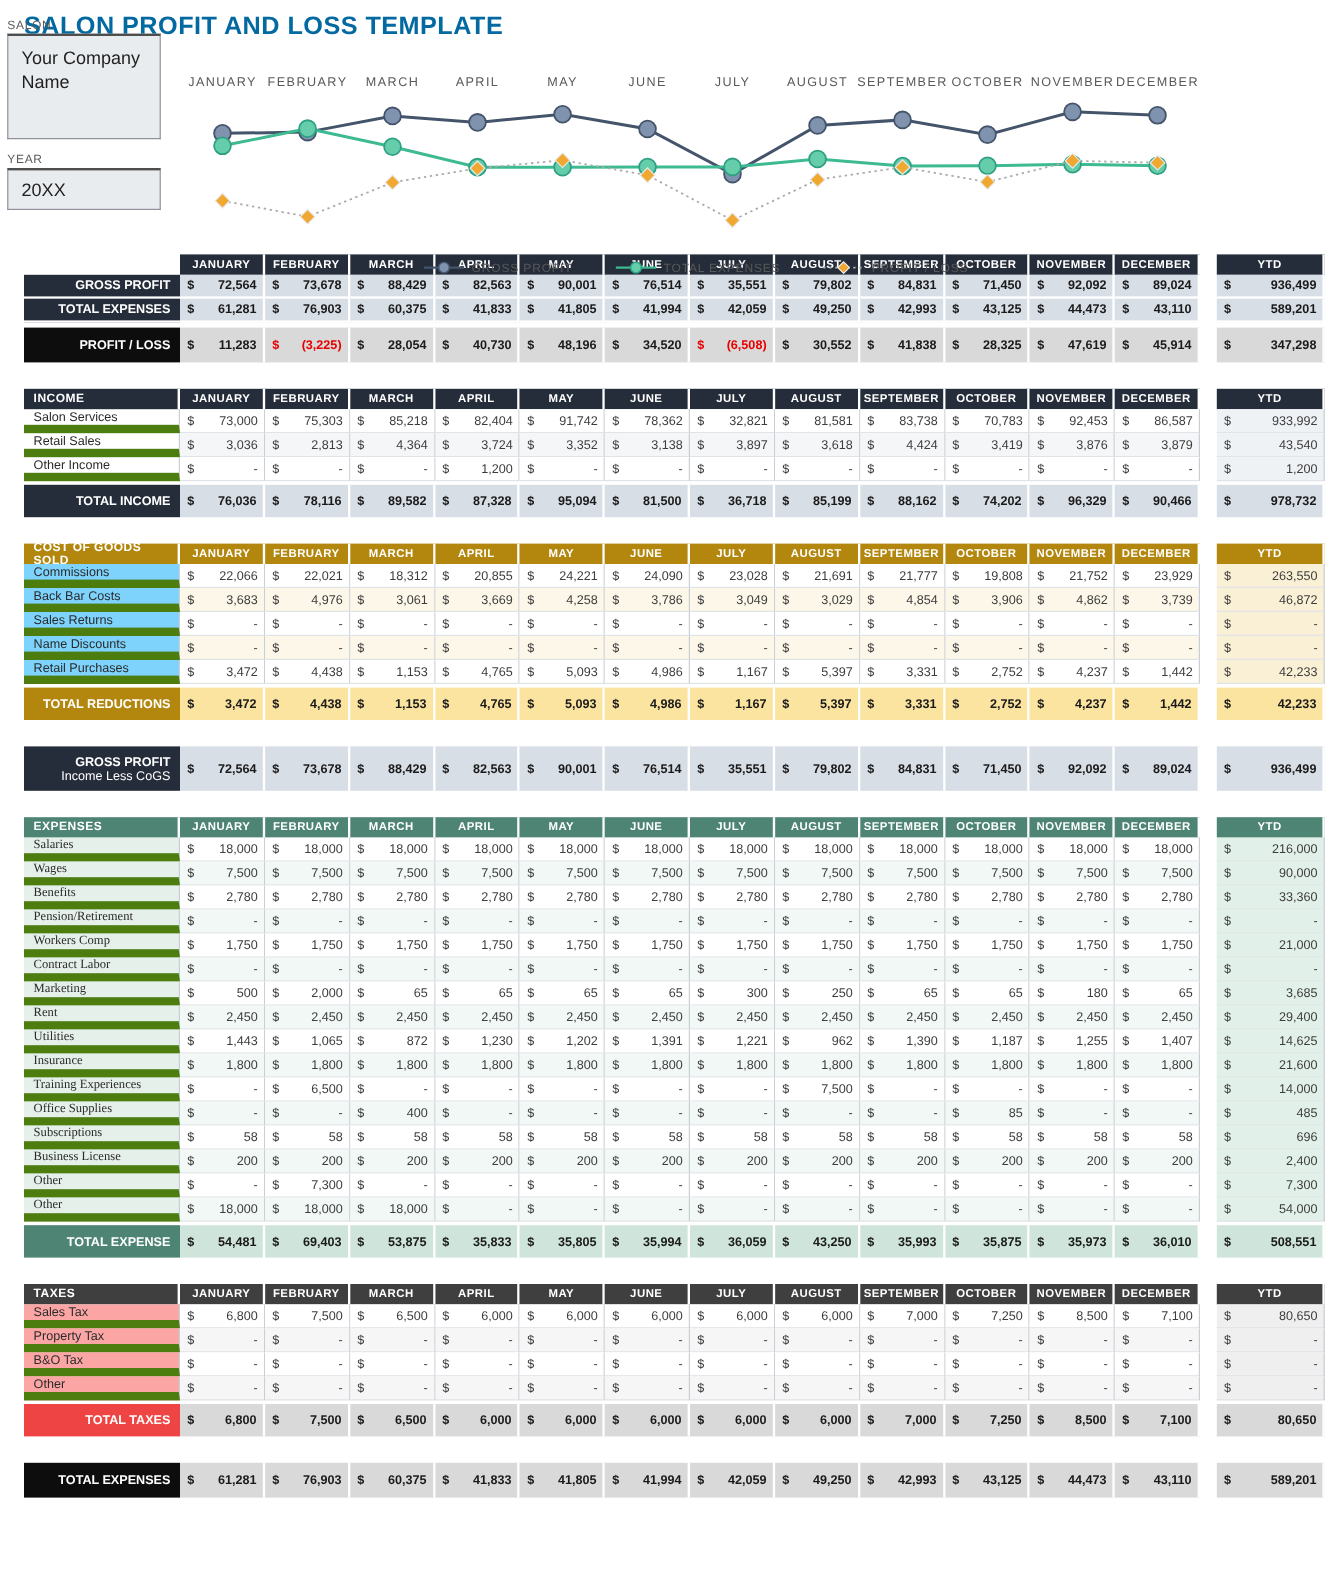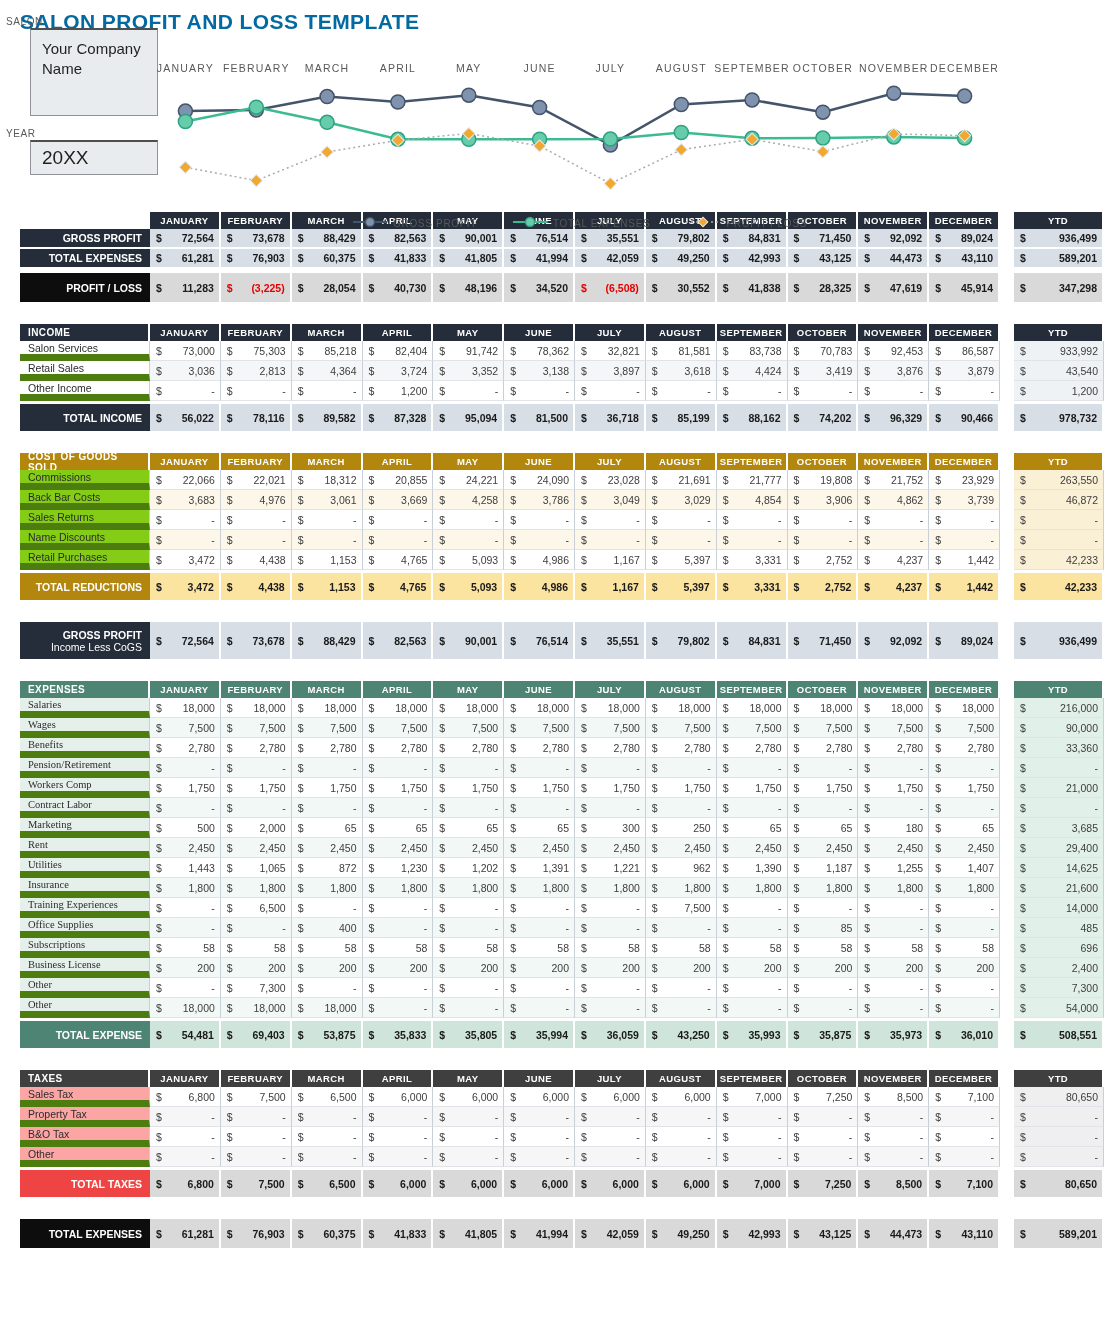--- a/index.html
+++ b/index.html
@@ -1,23 +1,23 @@
 <!DOCTYPE html>
 <html><head>
 <meta charset="utf-8">
 <style>
   html,body{margin:0;padding:0;background:#fff;}
   body{width:1120px;font-family:"Liberation Sans",sans-serif;-webkit-font-smoothing:antialiased;}
   h1{font-size:21px;font-weight:bold;color:#0369a1;margin:10px 0 2px 20px;letter-spacing:.4px;}
   .top{position:relative;height:198px;}
   .sideL{position:absolute;left:6px;top:6px;width:128px;}
   .flabel{font-size:10px;color:#595959;letter-spacing:.6px;margin-bottom:1px;}
-  .fbox{background:#E9ECEF;border:1px solid #8F9399;border-top:2px solid #4E4E4E;padding:9px 11px;color:#1f1f1f;box-sizing:border-box;width:128px;margin-left:24px;}
+  .fbox{background:#E9ECEF;border:1px solid #8F9399;border-top:2px solid #4E4E4E;padding:9px 11px;color:#1f1f1f;box-sizing:border-box;width:128px;}
   .fbox.company{height:88px;font-size:15px;line-height:1.35;margin-bottom:12px;}
-  .fbox.year{height:35px;font-size:19px;display:flex;align-items:center;}
+  .fbox.year{height:35px;font-size:15px;display:flex;align-items:center;}
   .chartwrap{position:absolute;left:150px;top:46px;width:860px;}
   .cm{font-size:10.5px;fill:#595959;letter-spacing:1.2px;text-anchor:middle;font-family:"Liberation Sans",sans-serif;}
   #legend{display:flex;justify-content:center;gap:36px;margin-top:4px;}
   .litem{display:flex;align-items:center;gap:6px;font-size:10px;color:#595959;letter-spacing:.7px;}
   
   #sections{margin-top:4px;}
   .sec{margin:0 0 22px 20px;width:1084px;}
   .grid{display:grid;grid-template-columns:130px repeat(12,1fr) 14px 90px;}
   .sp{background:transparent;}
   .hc{height:17px;display:flex;align-items:center;justify-content:center;color:#fff;font-weight:bold;font-size:9.5px;letter-spacing:.4px;border-right:2px solid #fff;box-sizing:border-box;}
@@ -25,21 +25,21 @@
   .hc.blank{background:transparent !important;border:none;}
   .cell{display:flex;justify-content:space-between;align-items:center;height:20px;padding:0 5px 0 6px;font-size:10.5px;color:#3d3d3d;border-right:1px solid #C9CFD6;border-bottom:1px solid #E0E3E7;background:#fff;box-sizing:border-box;}
   .lab{display:flex;flex-direction:column;justify-content:center;align-items:flex-start;height:100%;padding:0 8px;font-size:10.5px;color:#2b2b2b;border-bottom:7px solid #4d7c0f;border-right:1px solid #C9CFD6;box-sizing:border-box;}
   .lab .main{font-weight:inherit;}
   .neg{color:#E80000 !important;}
   
   .t-navy .hc{background:#252D3A;} .t-gold .hc{background:#B3870E;}
   .t-green .hc{background:#4E8473;} .t-gray .hc{background:#3F3F3F;}
   
   .r-item .cell,.r-item .lab{height:20px;}
-  .t-gold .r-item .lab{background:#84cc16;}
+  .t-gold .r-item .lab{background:#7dd3fc;}
   .t-green .r-item .lab{background:#E6F0EB;font-family:Liberation Serif, serif;}
   .t-gray .r-item .lab{background:#fca5a5;}
   .t-navy .r-item.alt .cell{background:#F4F6F8;}
   .t-gold .r-item.alt .cell{background:#FCF7E8;}
   .t-green .r-item.alt .cell{background:#F2F8F5;}
   .t-gray .r-item.alt .cell{background:#F6F6F6;}
   .t-navy .r-item .cell.ytd{background:#EFF2F5;}
   .t-gold .r-item .cell.ytd{background:#FAF0D5;}
   .t-green .r-item .cell.ytd{background:#E2F0EA;}
   .t-gray .r-item .cell.ytd{background:#EFEFEF;}
@@ -540,21 +540,21 @@
           <span class="d">$</span>
           <span class="v">1,200</span>
         </div>
       </div>
       <div class="grid r-total">
         <div class="lab">
           <span class="main">TOTAL INCOME</span>
         </div>
         <div class="cell">
           <span class="d">$</span>
-          <span class="v">56,022</span>
+          <span class="v">76,036</span>
         </div>
         <div class="cell">
           <span class="d">$</span>
           <span class="v">78,116</span>
         </div>
         <div class="cell">
           <span class="d">$</span>
           <span class="v">89,582</span>
         </div>
         <div class="cell">

